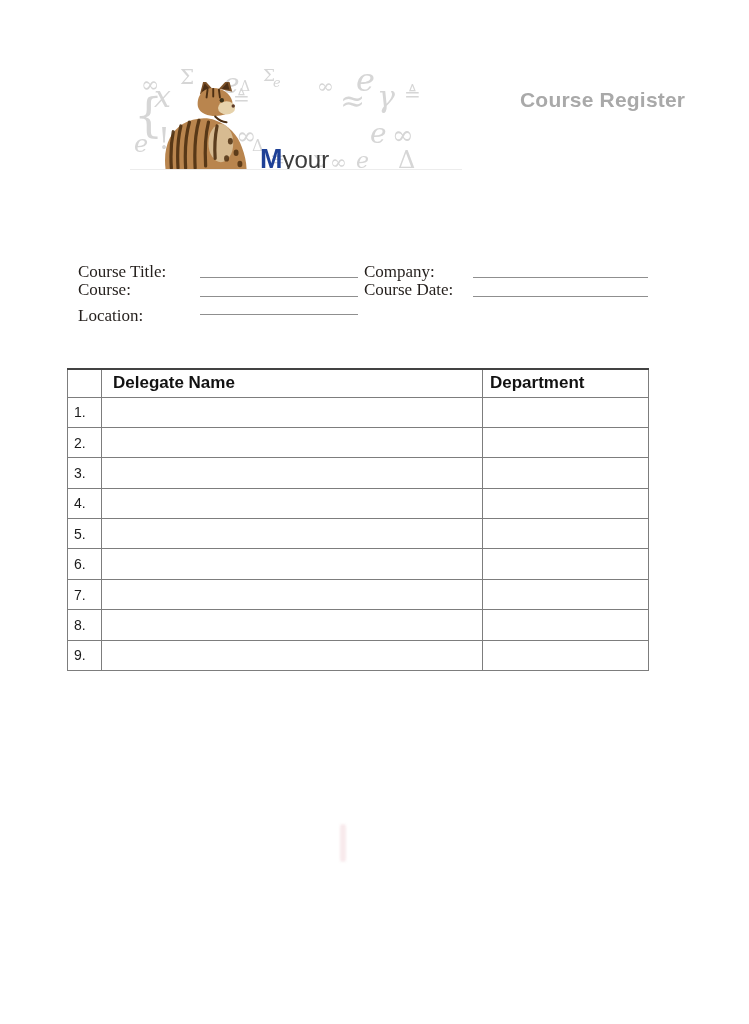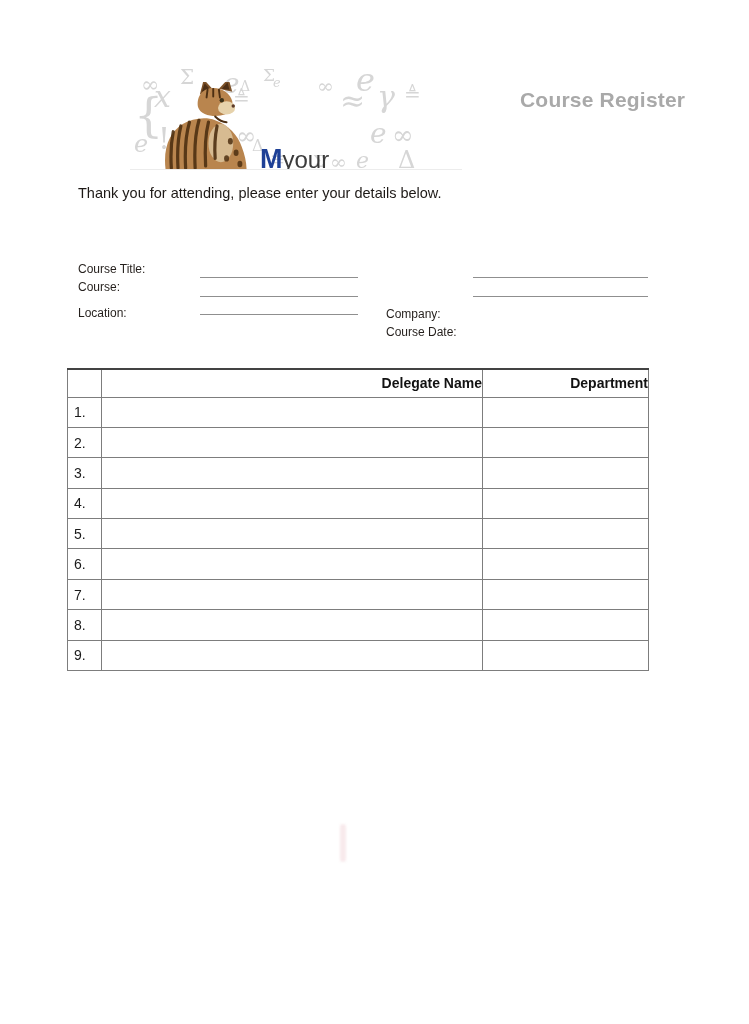--- a/index.html
+++ b/index.html
@@ -28,41 +28,41 @@
   
   .course-register {
     position:absolute; left:520px; top:88px; font-size:21px; font-weight:bold;
     color:#a9a9a9; letter-spacing:.2px;
   }
 
   
   .intro { position:absolute; left:78px; top:185px; font-size:14.5px; color:#1d1916; }
 
   
-  .flabel { position:absolute; font-size:12px; color:#241f1c; white-space:nowrap; }
+  .flabel { position:absolute; font-size:17px; color:#241f1c; white-space:nowrap;font-family:Liberation Serif, serif; }
   .fline  { position:absolute; border-bottom:1px solid #8f8f8f; height:0; }
   .lab-r1 { top:262px; } .lab-r2 { top:280px; } .lab-r3 { top:306px; }
-  .lab-left  { left:78px; }  .lab-right { left:386px;margin-top:45px; }
+  .lab-left  { left:78px; }  .lab-right { left:364px; }
   .line-left  { left:200px; width:158px; }
   .line-right { left:473px; width:175px; }
   .line-r1 { top:277px; } .line-r2 { top:296px; } .line-r3 { top:314px; }
 
   
   table.register {
     position:absolute; left:67px; top:368px; width:581px;
     border-collapse:collapse; table-layout:fixed;
     border:1px solid #7d7d7d; border-top:2px solid #434343;
   }
   table.register th, table.register td {
     border:1px solid #7d7d7d; overflow:hidden; white-space:nowrap;
   }
   table.register thead tr { height:28px; }
   table.register tbody tr { height:30.4px; }
   table.register th {
-    font-size:14px; font-weight:bold; color:#121212; text-align:right;
+    font-size:17px; font-weight:bold; color:#121212; text-align:left;
     padding-left:11px; vertical-align:middle;
   }
   table.register th.dept { padding-left:7px; }
   table.register td.num {
     font-size:14px; color:#1a1a1a; padding-left:6px; vertical-align:middle;
   }
 
   
   .artifact {
     position:absolute; left:340px; top:824px; width:6px; height:38px;
@@ -147,21 +147,20 @@
     </div>
 
     <div class="logo-line logo-line1">
       <span class="init">M</span><span class="rest">your</span>
     </div>
 
   </div>
 
   <div class="course-register">Course Register</div>
 
-  <div class="intro">Thank you for attending, please enter your details below.</div>
 
   <div class="flabel lab-left lab-r1">Course Title:</div>
   <div class="fline line-left line-r1"></div>
   <div class="flabel lab-left lab-r2">Course:</div>
   <div class="fline line-left line-r2"></div>
   <div class="flabel lab-left lab-r3">Location:</div>
   <div class="fline line-left line-r3"></div>
 
   <div class="flabel lab-right lab-r1">Company:</div>
   <div class="fline line-right line-r1"></div>

